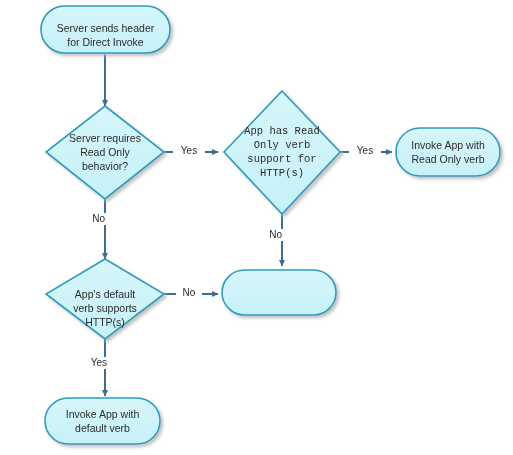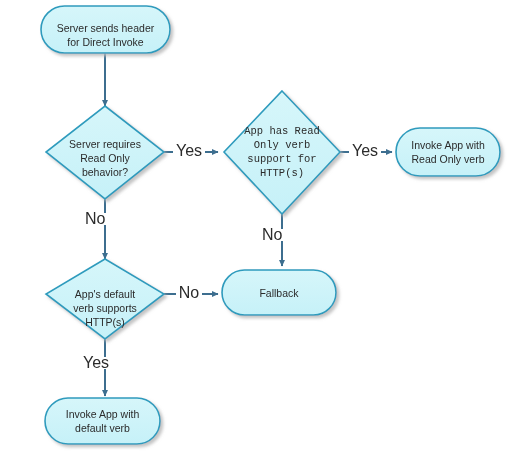--- a/index.html
+++ b/index.html
@@ -34,21 +34,21 @@
     color: #2b2b2b;
     font-size: 10.5px;
     line-height: 14px;
     font-family: "Liberation Sans", sans-serif;
     pointer-events: none;
     white-space: pre-line;
   }
   .edge-label {
     position: absolute;
     color: #2b2b2b;
-    font-size: 16px;
+    font-size: 10px;
     line-height: 12px;
     font-family: "Liberation Sans", sans-serif;
     background: #ffffff;
     padding: 0 1px;
     text-align: center;
     pointer-events: none;
   }
 </style>
 </head>
 <body>
@@ -107,37 +107,36 @@
 
       <rect x="222" y="270" width="114" height="45" rx="22.5" ry="22.5" fill="url(#fillgrad)" stroke="#2e9bbd" stroke-width="1.6"></rect>
 
       <rect x="45" y="398" width="115" height="46" rx="23" ry="23" fill="url(#fillgrad)" stroke="#2e9bbd" stroke-width="1.6"></rect>
     </g>
   </svg>
 
   <div class="node-text" style="left:41px; top:6px; width:129px; height:58px;">Server sends header
 for Direct Invoke</div>
 
-  <div class="node-text" style="left:52px; top:128px; width:106px; height:48px;margin-top:6px;">Server requires
+  <div class="node-text" style="left:52px; top:128px; width:106px; height:48px;">Server requires
 Read Only
 behavior?</div>
 
   <div class="node-text" style="left:231px; top:117px; width:102px; height:70px;font-family:Liberation Mono, monospace;">App has Read
 Only verb
 support for
 HTTP(s)</div>
 
   <div class="node-text" style="left:396px; top:128px; width:104px; height:48px;">Invoke App with
 Read Only verb</div>
 
   <div class="node-text" style="left:52px; top:284px; width:106px; height:48px;">App's default
 verb supports
 HTTP(s)</div>
 
-  <div class="node-text" style="left:222px; top:270px; width:114px; height:45px;">Fallback</div>
 
   <div class="node-text" style="left:45px; top:398px; width:115px; height:46px;">Invoke App with
 default verb</div>
 
   <div class="edge-label" style="left:173px; top:145px; width:30px;">Yes</div>
 
   <div class="edge-label" style="left:84px; top:213px; width:20px; text-align:right;">No</div>
 
   <div class="edge-label" style="left:349px; top:145px; width:30px;">Yes</div>
 

